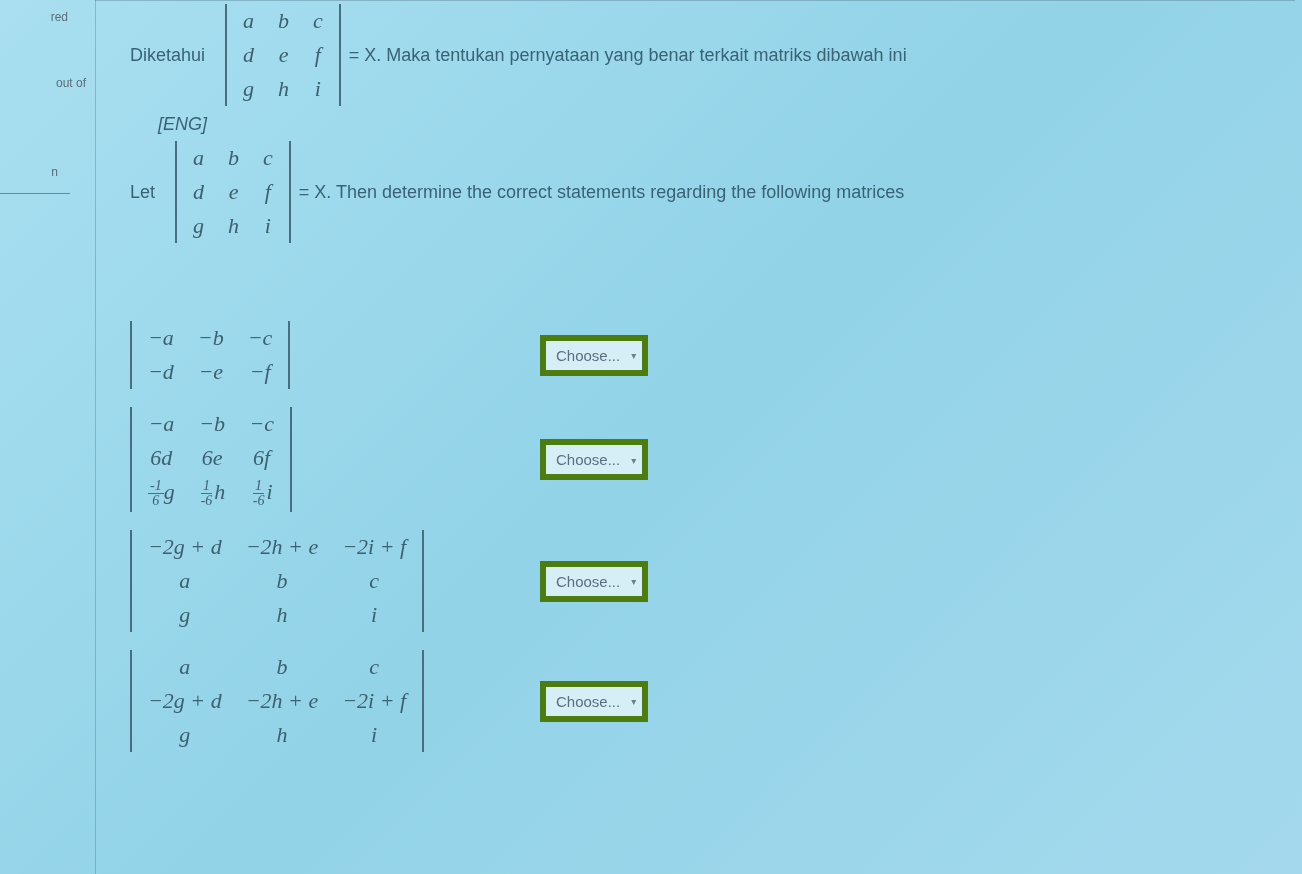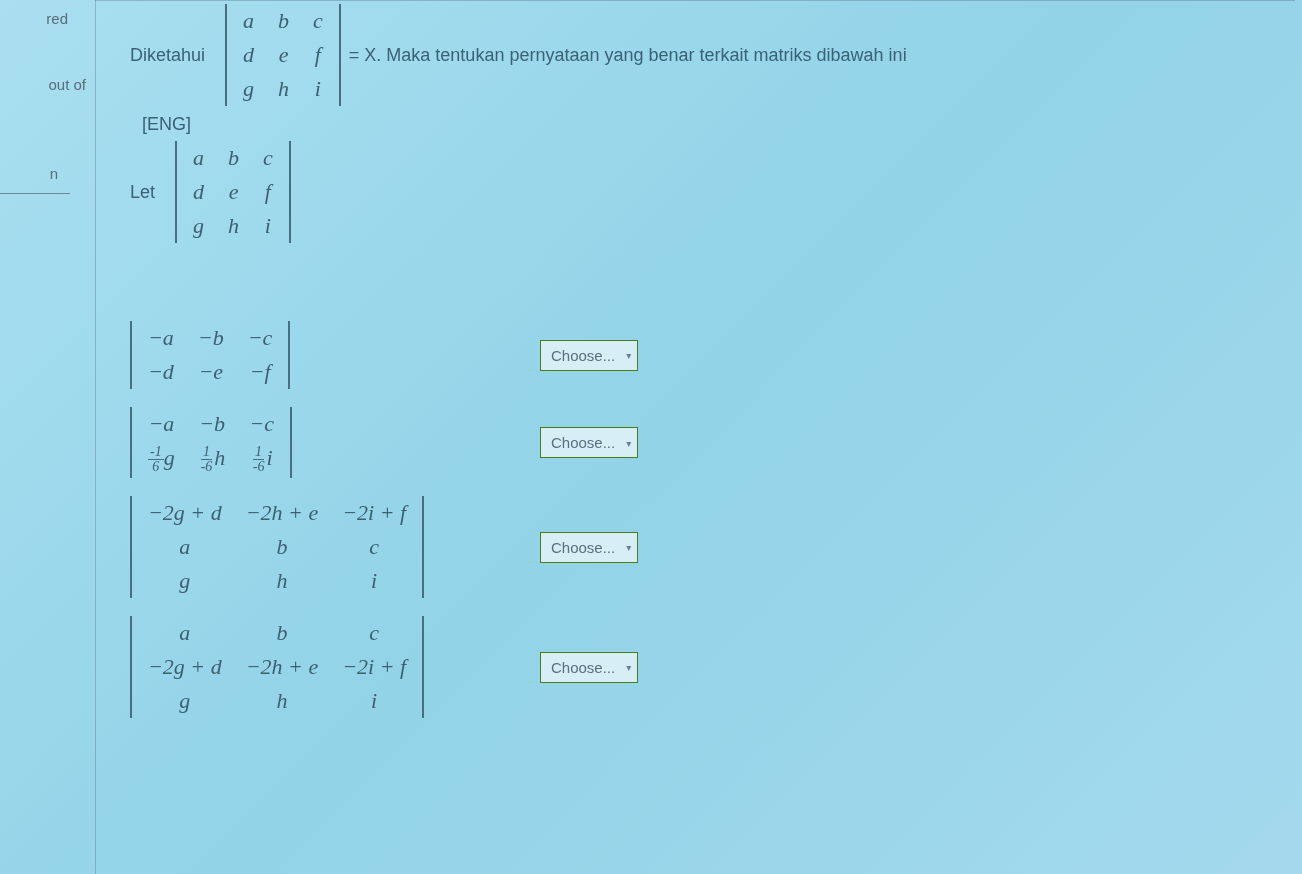--- a/index.html
+++ b/index.html
@@ -8,21 +8,21 @@
     background: linear-gradient(135deg, #a9dff0 0%, #92d3e8 50%, #a4d9ed 100%);
     width: 1302px;
     height: 874px;
     overflow: hidden;
     position: relative;
     color: #3a6275;
     font-size: 18px;
   }
   .sidebar {
     position:absolute; left:0; top:0; width:88px; height:200px;
-    font-size:15px; color:#5a6d7a;
+    font-size:12px; color:#5a6d7a;
   }
   .sidebar .t1 { position:absolute; top:10px; right:20px; }
   .sidebar .t2 { position:absolute; top:40px; right:2px; white-space:nowrap;margin-top:36px;}
   .sidebar .t3 { position:absolute; top:165px; right:30px; }
   .sidebar .bord { position:absolute; top:193px; left:0; width:70px; height:1px; background:#6b8a99; }
   .content {
     position:absolute; left:110px; top:0; right:10px; bottom:0;
     padding:0 20px;
   }
   .vline { position:absolute; left:95px; top:0; bottom:0; width:1px; background:rgba(90,120,140,0.4); }
@@ -31,27 +31,27 @@
   .intro .pre { margin-right:20px; }
   .intro .post { margin-left:8px; white-space:nowrap;}
   .det {
     display:inline-flex; align-items:stretch;
     font-family: "Times New Roman", serif; font-style:italic; font-size:22px;
     color:#3d6070;
   }
   .det .bar { width:2px; background:#4a6d80; }
   .det table { border-collapse:collapse; margin:0 4px;}
   .det td { padding:4px 12px; text-align:center; font-weight:normal;}
-  .eng { margin:8px 0 6px 12px;}
+  .eng { margin:8px 0 6px 28px;font-style:italic;}
   .row {
     display:flex; align-items:center; margin-top:18px;
   }
   .matbox { min-width:400px; display:flex; align-items:center;}
   .select {
-    border:1px solid #4d7c0f; background:#d6eef6; padding:6px 22px 6px 10px;
+    border:6px solid #4d7c0f; background:#d6eef6; padding:6px 22px 6px 10px;
     font-size:15px; color:#5a7080; position:relative; margin-left:10px;
   }
   .select .chev {
     position:absolute; right:6px; top:50%; transform:translateY(-50%);
     font-size:10px; color:#6a8090;
   }
   .frac { display:inline-flex; flex-direction:column; align-items:center; font-size:14px; line-height:1; vertical-align:middle;}
   .frac .n { border-bottom:1px solid #4a6d80; padding:0 2px;}
   .frac .d { padding:0 2px;}
 </style>
@@ -117,20 +117,21 @@
             </tr>
         <tr>
               <td>g</td>
               <td>h</td>
               <td>i</td>
             </tr>
       </tbody>
         </table>
       <span class="bar"></span>
     </span>
+    <span class="post"> = X. Then determine the correct statements regarding the following matrices</span>
   </div>
 
   <div style="height:60px"></div>
 
   <div id="opts">
       <div class="row">
         <span class="matbox">
           <span class="det">
             <span class="bar"></span>
             <table>
@@ -155,20 +156,25 @@
       <div class="row">
         <span class="matbox">
           <span class="det">
             <span class="bar"></span>
             <table>
               <tbody>
                 <tr>
                   <td>−a</td>
                   <td>−b</td>
                   <td>−c</td>
+                </tr>
+                <tr>
+                  <td>6d</td>
+                  <td>6e</td>
+                  <td>6f</td>
                 </tr>
                 <tr>
                   <td><span class="frac">
                       <span class="n">-1</span>
                       <span class="d">6</span>
                     </span>g</td>
                   <td><span class="frac">
                       <span class="n">1</span>
                       <span class="d">-6</span>
                     </span>h</td>

